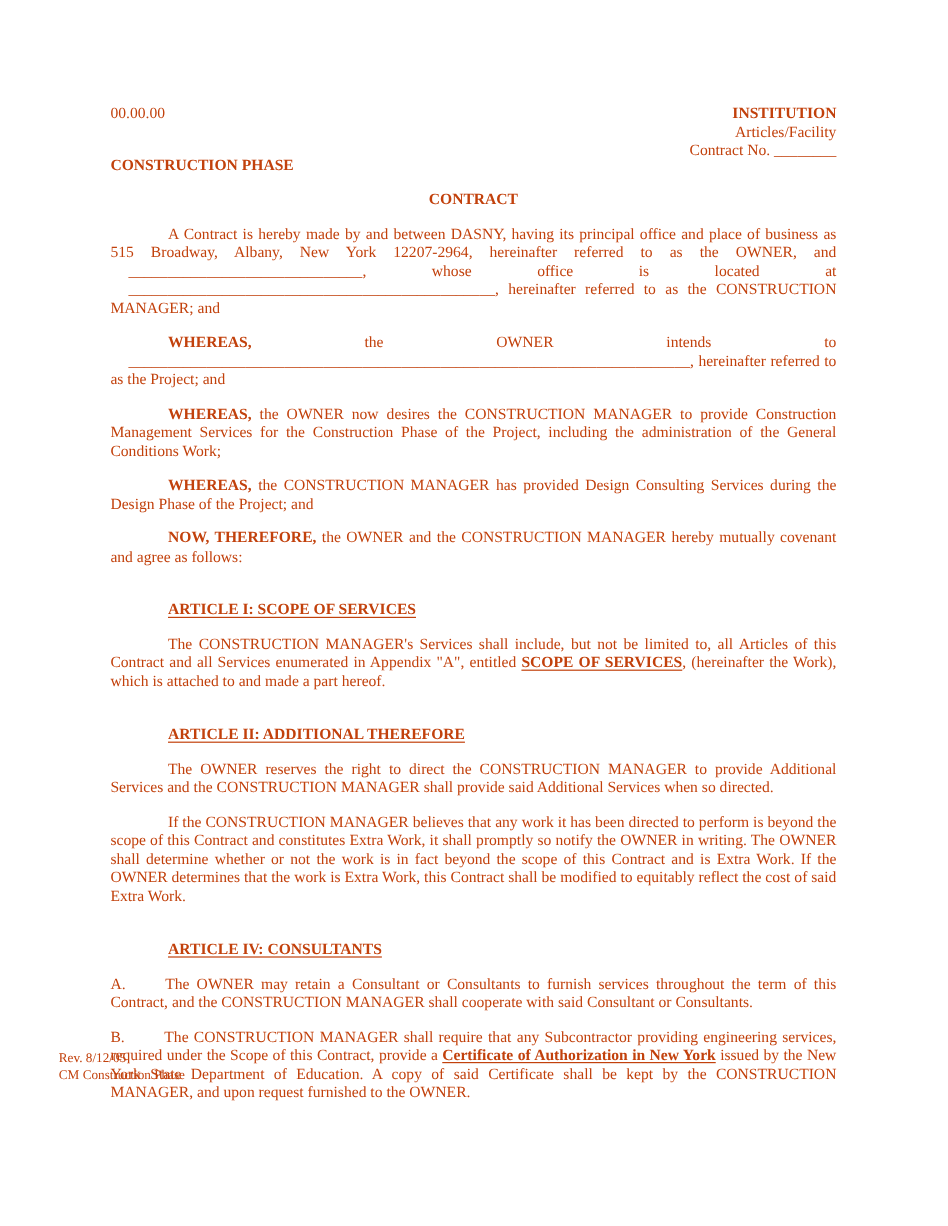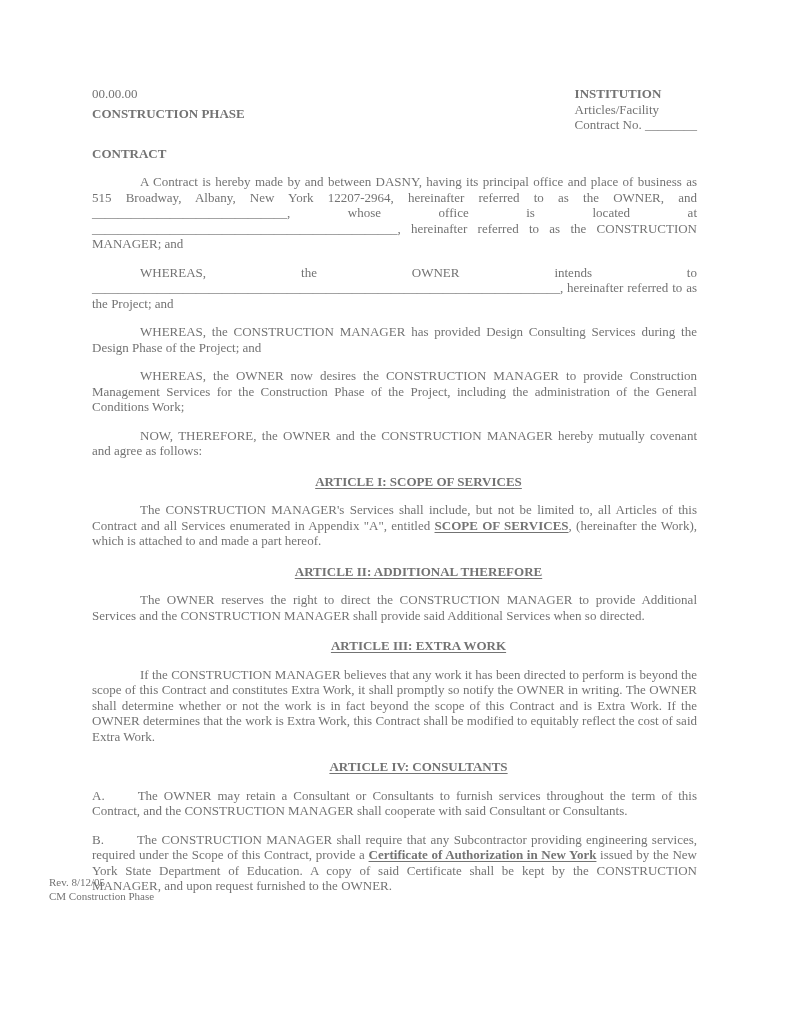--- a/index.html
+++ b/index.html
@@ -5,56 +5,57 @@
   html, body {
     margin: 0;
     padding: 0;
     background: #ffffff;
   }
   .page {
     position: relative;
     width: 790px;
     height: 1022px;
     background: #ffffff;
-    color: #737373;
+    color: #c2410c;
     font-family: "Liberation Serif", "DejaVu Serif", serif;
     font-size: 13px;
     line-height: 15.5px;
     overflow: hidden;
     box-sizing: border-box;
     padding: 86px 93px 0 92px;
   }
   .hdr {
     display: flex;
     justify-content: space-between;
     align-items: flex-start;
   }
   .hdr-left .code { font-weight: normal; }
-  .hdr-left .phase { font-weight: bold; margin-top: 4px; }
-  .hdr-right { }
+  .hdr-left .phase { font-weight: bold; margin-top: 28px; }
+  .hdr-right { text-align: right; }
   .hdr-right .inst { font-weight: bold; }
   .doc-title {
+    text-align: center;
     font-weight: bold;
     margin-top: 13px;
   }
   .body-text p {
     margin: 13px 0 0 0;
     text-align: justify;
   }
   .body-text p.p { text-indent: 48px; }
   .body-text p.h {
     margin-left: 48px;
-    text-align: center;
-    margin-top: 15px;
+    text-align: left;
+    margin-top: 29px;
   }
   .body-text p.lp { text-indent: 0; }
-  .b { font-weight: normal; }
+  .b { font-weight: bold; }
   .bu { font-weight: bold; text-decoration: underline; text-underline-offset: 2px; }
   .tab { display: inline-block; width: 33px; }
-  .blank { letter-spacing: 0; white-space: normal; }
+  .blank { letter-spacing: 0; white-space: normal; margin-left: 15px; }
   .footer {
     position: absolute;
     left: 49px;
     top: 876px;
     font-size: 11px;
     line-height: 13.5px;
   }
 </style>
 </head>
 <body>
@@ -71,28 +72,27 @@
       <div>Articles/Facility</div>
       <div>Contract No. ________</div>
     </div>
   </div>
 
   <div class="doc-title">CONTRACT</div>
 
   <div class="body-text">
       <p class="p"><span>A Contract is hereby made by and between DASNY, having its principal office and place of business as 515 Broadway, Albany, New York 12207-2964, hereinafter referred to as the OWNER, and </span><span class="blank">______________________________,</span><span> whose office is located at </span><span class="blank">_______________________________________________,</span><span> hereinafter referred to as the CONSTRUCTION MANAGER; and</span></p>
       <p class="p"><span class="b">WHEREAS,</span><span> the OWNER intends to </span><span class="blank">________________________________________________________________________,</span><span> hereinafter referred to as the Project; and</span></p>
+      <p class="p"><span class="b">WHEREAS,</span><span> the OWNER now desires the CONSTRUCTION MANAGER to provide Construction Management Services for the Construction Phase of the Project, including the administration of the General Conditions Work;</span></p>
       <p class="p"><span class="b">WHEREAS,</span><span> the CONSTRUCTION MANAGER has provided Design Consulting Services during the Design Phase of the Project; and</span></p>
-      <p class="p"><span class="b">WHEREAS,</span><span> the OWNER now desires the CONSTRUCTION MANAGER to provide Construction Management Services for the Construction Phase of the Project, including the administration of the General Conditions Work;</span></p>
       <p class="p"><span class="b">NOW, THEREFORE,</span><span> the OWNER and the CONSTRUCTION MANAGER hereby mutually covenant and agree as follows:</span></p>
       <p class="h"><span class="bu">ARTICLE I: SCOPE OF SERVICES</span></p>
       <p class="p"><span>The CONSTRUCTION MANAGER's Services shall include, but not be limited to, all Articles of this Contract and all Services enumerated in Appendix "A", entitled </span><span class="bu">SCOPE OF SERVICES</span><span>, (hereinafter the Work), which is attached to and made a part hereof.</span></p>
       <p class="h"><span class="bu">ARTICLE II: ADDITIONAL THEREFORE</span></p>
       <p class="p"><span>The OWNER reserves the right to direct the CONSTRUCTION MANAGER to provide Additional Services and the CONSTRUCTION MANAGER shall provide said Additional Services when so directed.</span></p>
-      <p class="h"><span class="bu">ARTICLE III: EXTRA WORK</span></p>
       <p class="p"><span>If the CONSTRUCTION MANAGER believes that any work it has been directed to perform is beyond the scope of this Contract and constitutes Extra Work, it shall promptly so notify the OWNER in writing. The OWNER shall determine whether or not the work is in fact beyond the scope of this Contract and is Extra Work. If the OWNER determines that the work is Extra Work, this Contract shall be modified to equitably reflect the cost of said Extra Work.</span></p>
       <p class="h"><span class="bu">ARTICLE IV: CONSULTANTS</span></p>
       <p class="lp"><span>A.</span><span class="tab"></span><span>The OWNER may retain a Consultant or Consultants to furnish services throughout the term of this Contract, and the CONSTRUCTION MANAGER shall cooperate with said Consultant or Consultants.</span></p>
       <p class="lp"><span>B.</span><span class="tab"></span><span>The CONSTRUCTION MANAGER shall require that any Subcontractor providing engineering services, required under the Scope of this Contract, provide a </span><span class="bu">Certificate of Authorization in New York</span><span> issued by the New York State Department of Education. A copy of said Certificate shall be kept by the CONSTRUCTION MANAGER, and upon request furnished to the OWNER.</span></p>
     </div>
 
   <div class="footer">
     <div>Rev. 8/12/05</div>
     <div>CM Construction Phase</div>
   </div>

